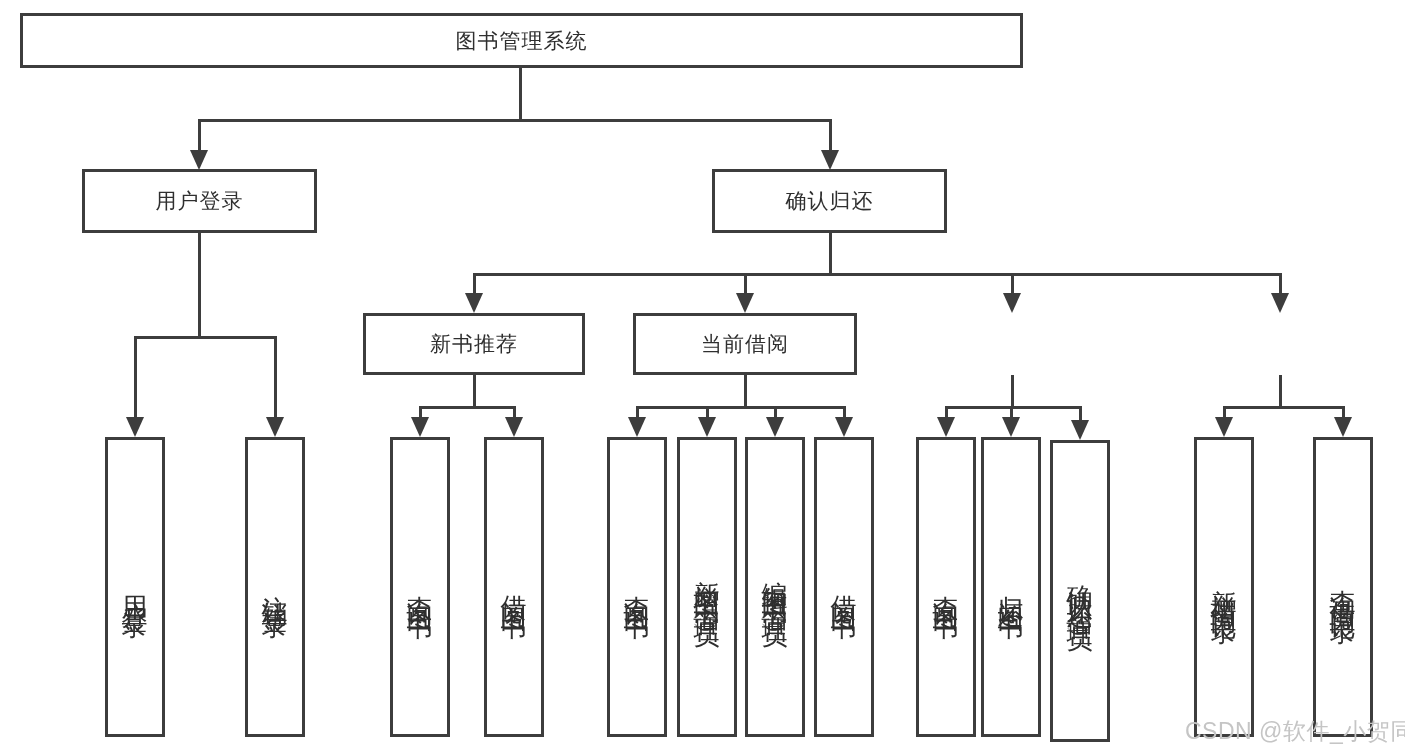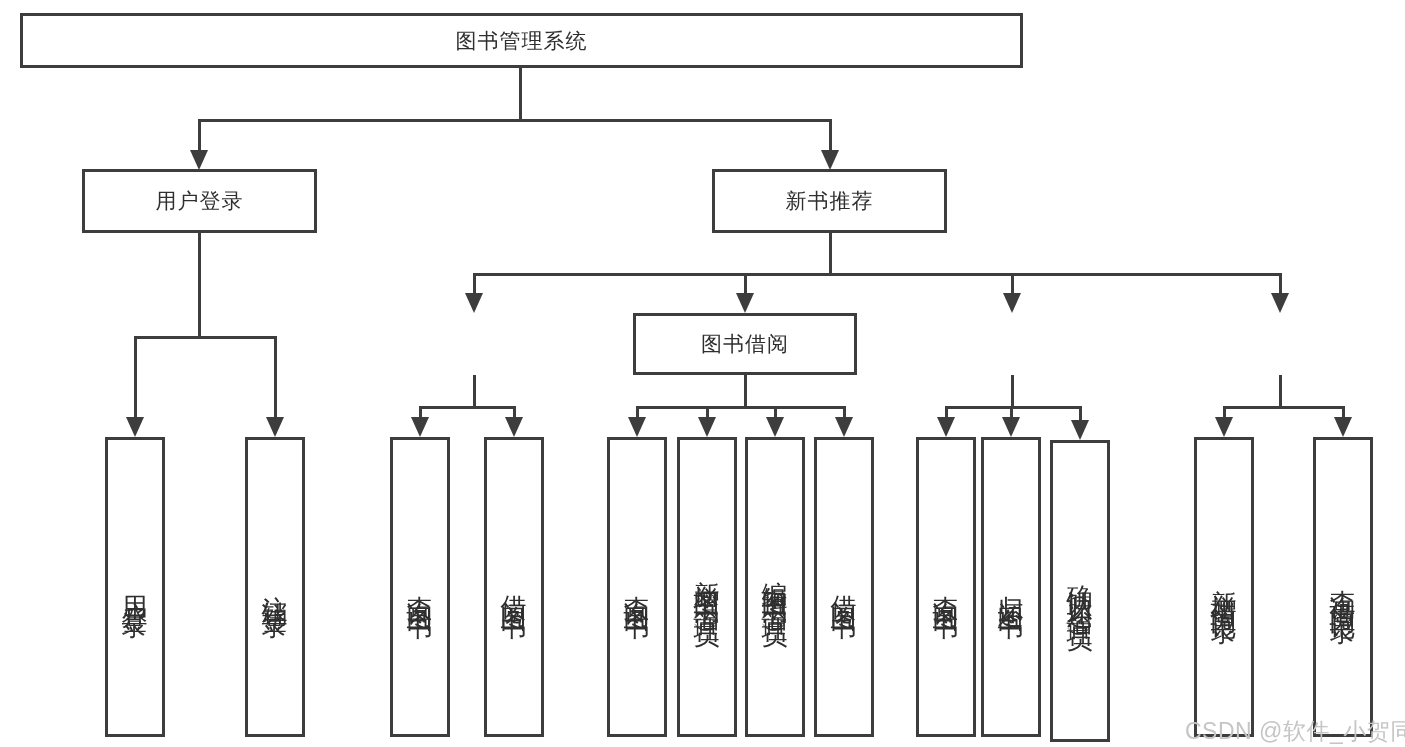--- a/index.html
+++ b/index.html
@@ -29,23 +29,24 @@
   }
 </style>
 </head>
 <body>
 
 <div id="canvas">
 
   <div class="node h-node" style="left:20px;top:13px;width:1003px;height:55px;">图书管理系统</div>
 
   <div class="node h-node" style="left:82px;top:169px;width:235px;height:64px;">用户登录</div>
-  <div class="node h-node" style="left:712px;top:169px;width:235px;height:64px;">新书推荐</div>
+  <div class="node h-node" style="left:712px;top:169px;width:235px;height:64px;">确认归还</div>
 
-  <div class="node h-node" style="left:633px;top:313px;width:224px;height:62px;">图书借阅</div>
+  <div class="node h-node" style="left:363px;top:313px;width:222px;height:62px;">新书推荐</div>
+  <div class="node h-node" style="left:633px;top:313px;width:224px;height:62px;">当前借阅</div>
 
   <div class="node v-node" style="left:105px;top:437px;width:60px;height:300px;">用户登录</div>
   <div class="node v-node" style="left:245px;top:437px;width:60px;height:300px;">注销登录</div>
 
   <div class="node v-node" style="left:390px;top:437px;width:60px;height:300px;">查询图书</div>
   <div class="node v-node" style="left:484px;top:437px;width:60px;height:300px;">借阅图书</div>
 
   <div class="node v-node" style="left:607px;top:437px;width:60px;height:300px;">查询图书</div>
   <div class="node v-node" style="left:677px;top:437px;width:60px;height:300px;">新增图书（管理员）</div>
   <div class="node v-node" style="left:745px;top:437px;width:60px;height:300px;">编辑图书（管理员）</div>

